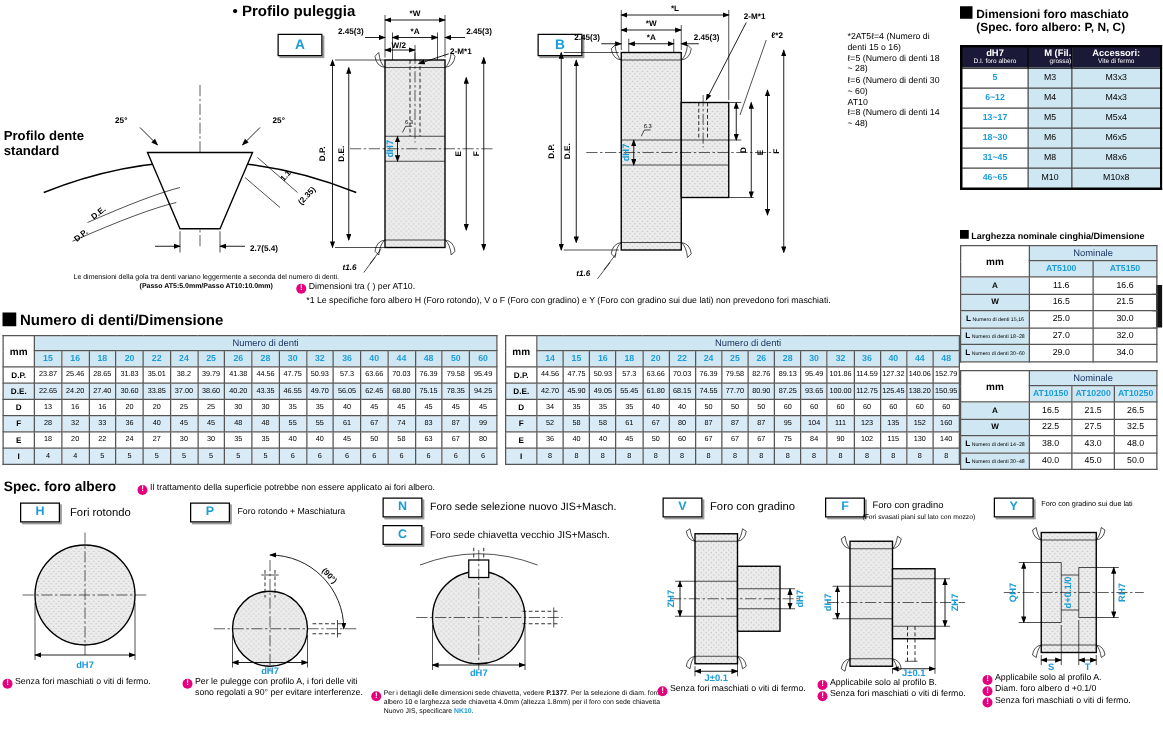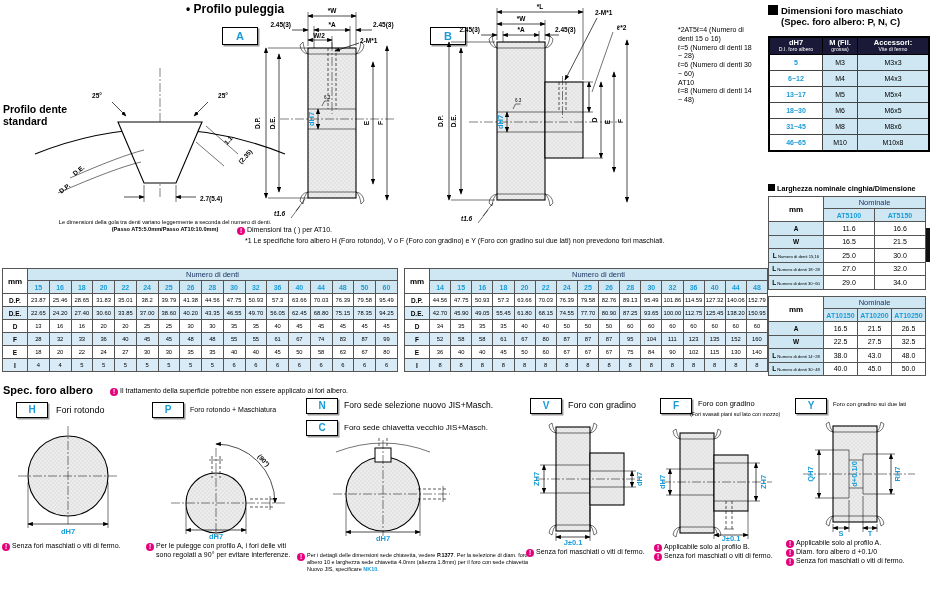--- a/index.html
+++ b/index.html
@@ -19,21 +19,21 @@
   .noterow .care{flex:none;margin-top:1px;}
   .tiny{font-size:5.5px;line-height:1.3;}
   .cap{font-size:5.6px;text-align:center;line-height:1.25;}
   .pre{white-space:pre-line;}
   .lbl{font-size:9px;}
   
   table{border-collapse:collapse;table-layout:fixed;width:100%;}
   .tap{border:2px solid #000;}
   .tap th{background:#1a1a38;color:#fff;border:1px solid #000;padding:1px 0;}
   .tap th:nth-child(1){width:52px;}
-  .tap th:nth-child(2){width:34px;}
+  .tap th:nth-child(2){width:34px;text-align:right;}
   .tap th:nth-child(3){width:70px;}
   .tap .hm{font-size:7.5px;font-weight:bold;line-height:1.1;}
   .tap .hs{font-size:5.2px;font-weight:normal;line-height:1.1;}
   .tap td{border:1px solid #444;text-align:center;font-size:7px;height:13px;background:#cfe7f3;}
   .tap td.c0{background:#fff;color:#1b9cd8;font-weight:bold;}
   .g{border:1.5px solid #000;}
   .g th,.g td{border:1px solid #555;text-align:center;padding:0;overflow:hidden;white-space:nowrap;}
   .g .unit{font-size:8px;font-weight:bold;background:#fff;}
   .g .grp{background:#cfe7f3;color:#16305e;font-weight:normal;font-size:7.5px;height:11px;}
   .g .colh{background:#cfe7f3;color:#1b9cd8;font-weight:bold;font-size:7px;height:12px;}
@@ -370,20 +370,23 @@
           <tr>
             <th class="rl"><span>L</span><span class="sub"> Numero di denti 30~48</span></th>
             <td>40.0</td>
             <td>45.0</td>
             <td>50.0</td>
           </tr>
         </tbody>
       </table>
     </div>
 
+  <div class="abs h1" style="left:2px;top:249px;">
+    <span class="bsq" style="width:11px;height:11px;"></span><span>Numero di denti/Dimensione</span>
+  </div>
   <div class="abs" id="t5" style="left:2px;top:268px;width:396px;">
       <table class="g">
         <tbody>
           <tr>
             <th class="unit" rowspan="2">mm</th>
             <th class="grp" colspan="17">Numero di denti</th>
           </tr>
           <tr>
             <th class="colh">15</th>
             <th class="colh">16</th>

